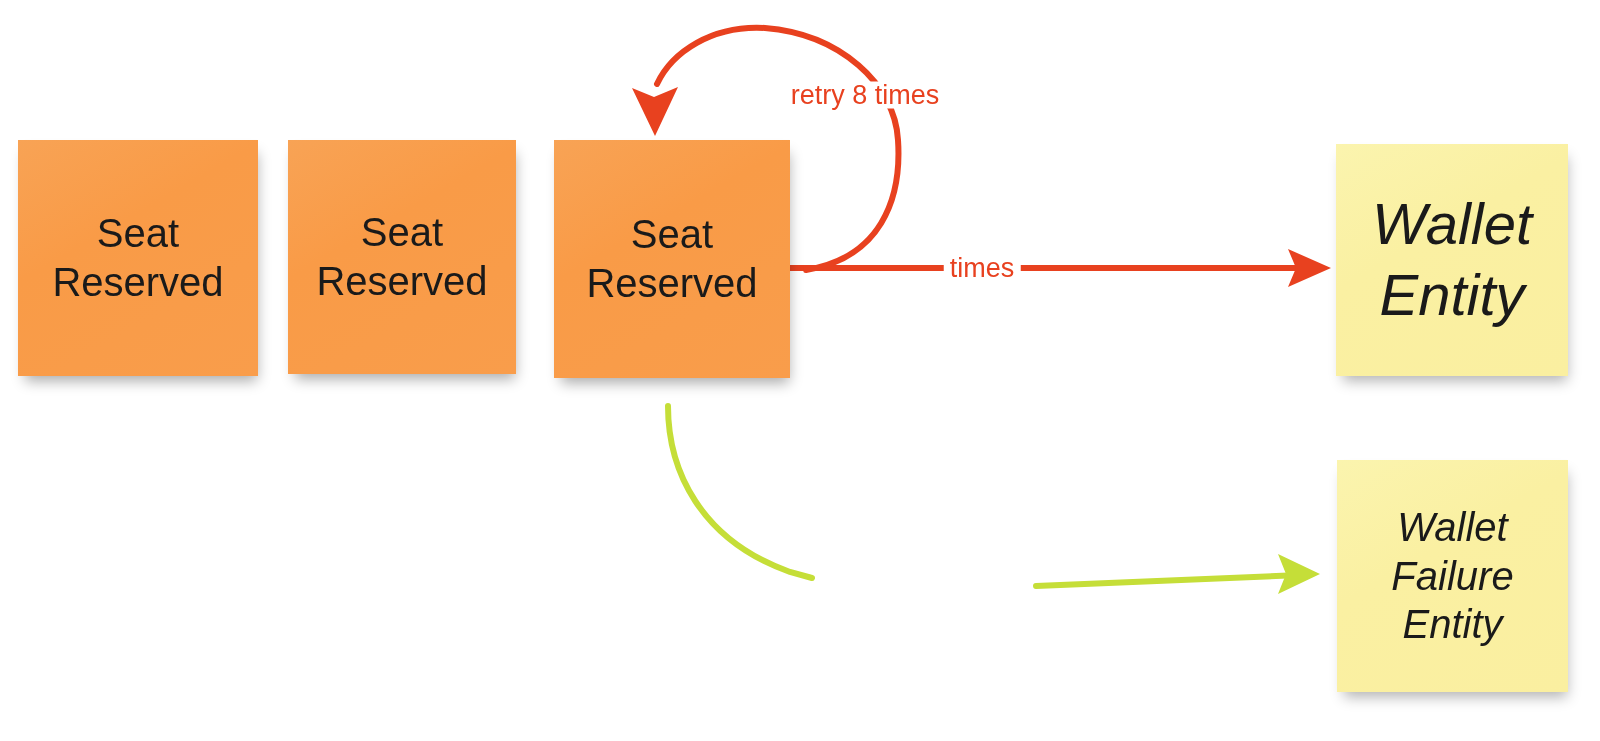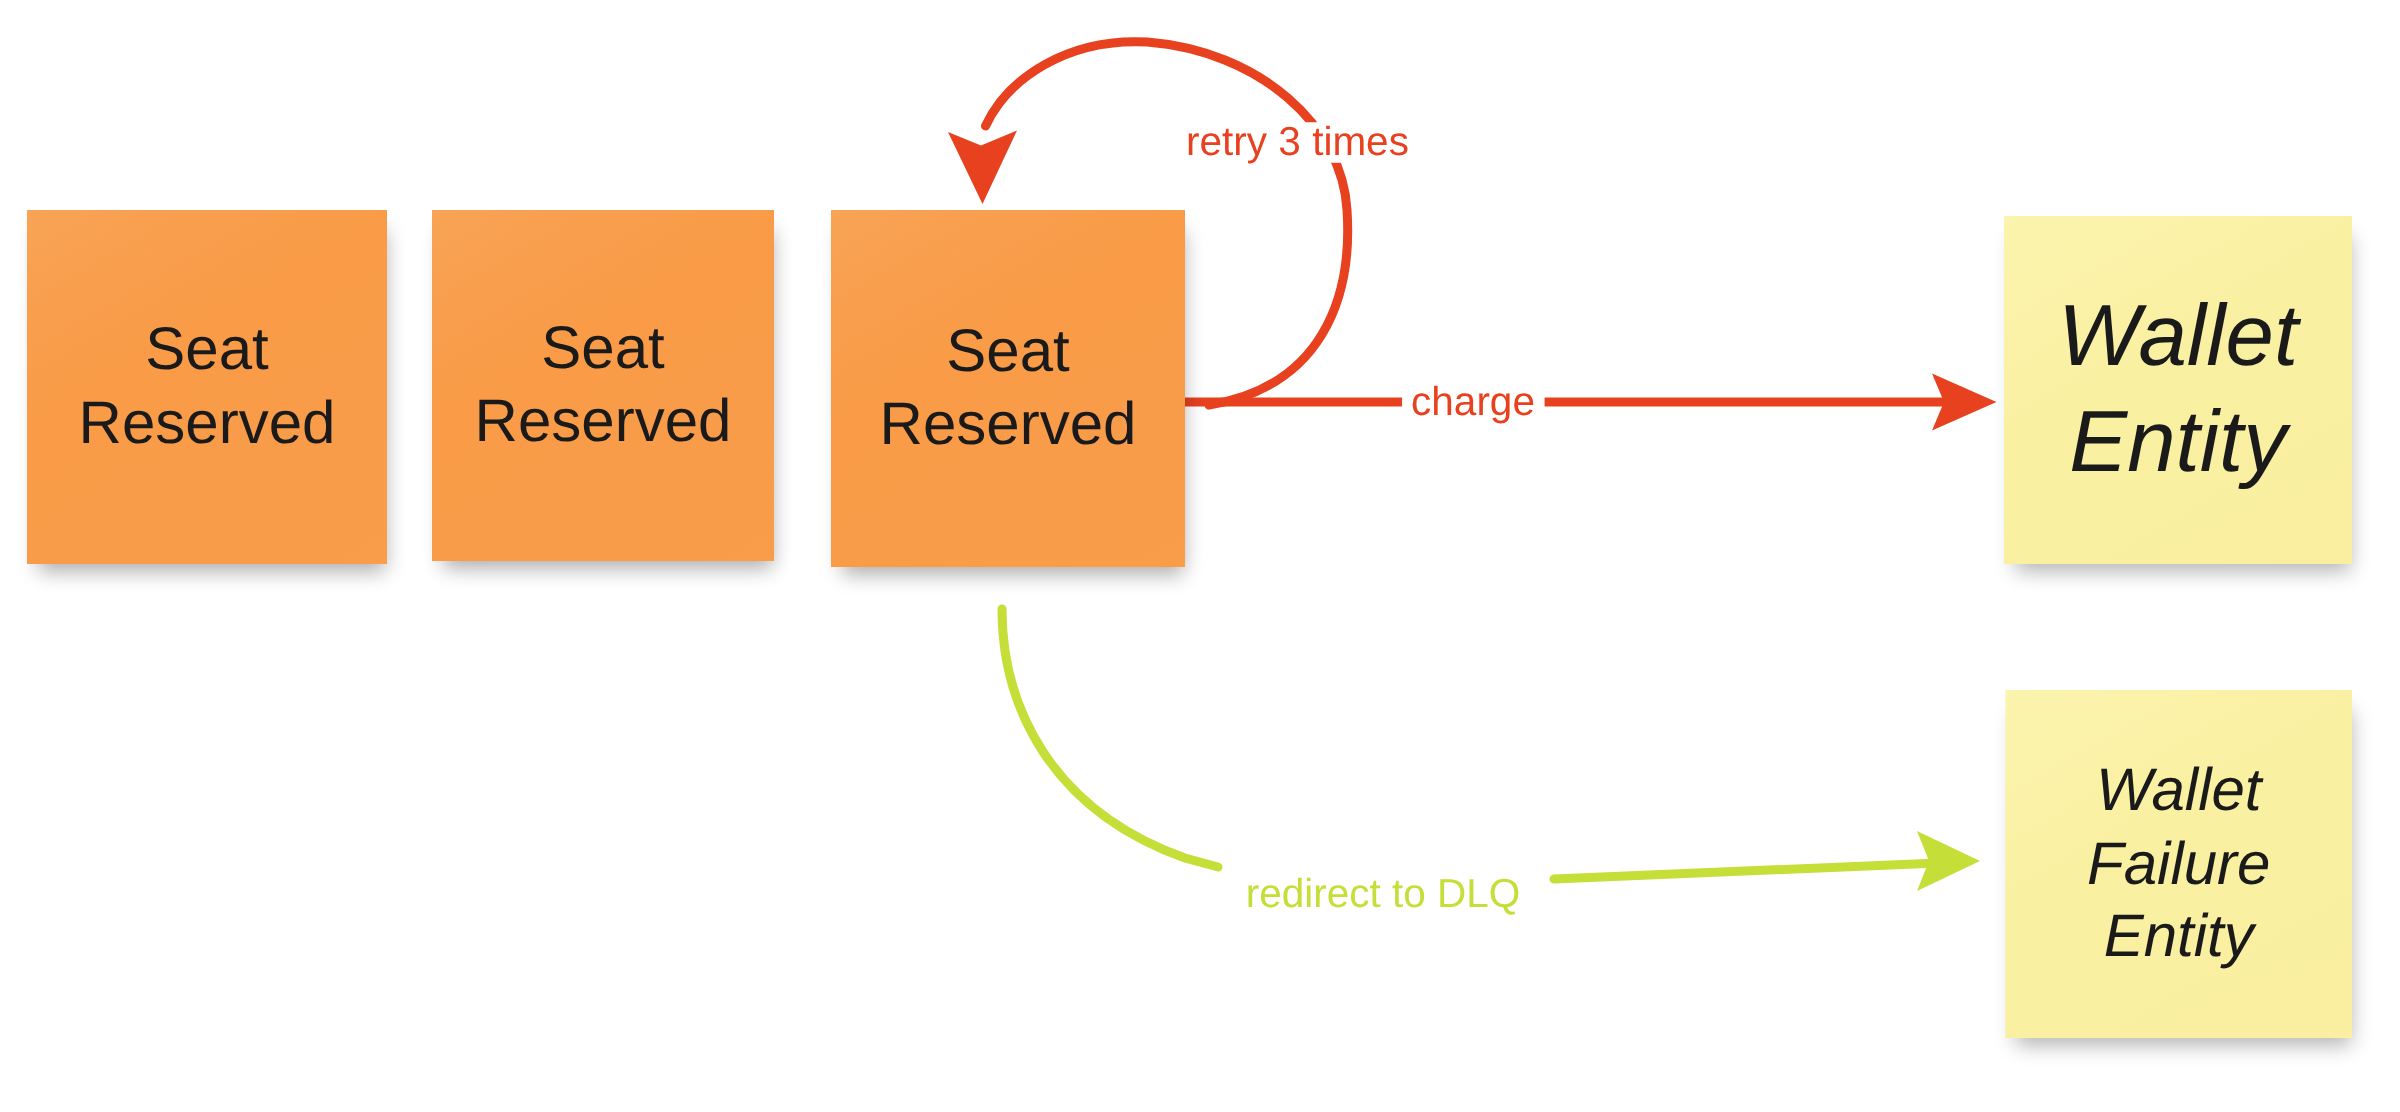--- a/index.html
+++ b/index.html
@@ -111,24 +111,21 @@
 Entity</span>
   </div>
 
   <div class="note note-yellow" style="left:1337px; top:460px; width:231px; height:232px; font-size:40px;">
     <span class="note-text">Wallet
 Failure
 Entity</span>
   </div>
 
   <div class="edge-label" style="left:982px; top:268px; transform:translate(-50%,-50%); color:#E8411F; font-size:27px;">
-    <span>charge</span>
+    <span>times</span>
   </div>
 
   <div class="edge-label" style="left:865px; top:95px; transform:translate(-50%,-50%); color:#E8411F; font-size:27px;">
-    <span>retry 3 times</span>
+    <span>retry 8 times</span>
   </div>
 
-  <div class="edge-label" style="left:922px; top:596px; transform:translate(-50%,-50%); color:#C5DE38; font-size:27px;">
-    <span>redirect to DLQ</span>
-  </div>
 
 </div>
 
 </body></html>

